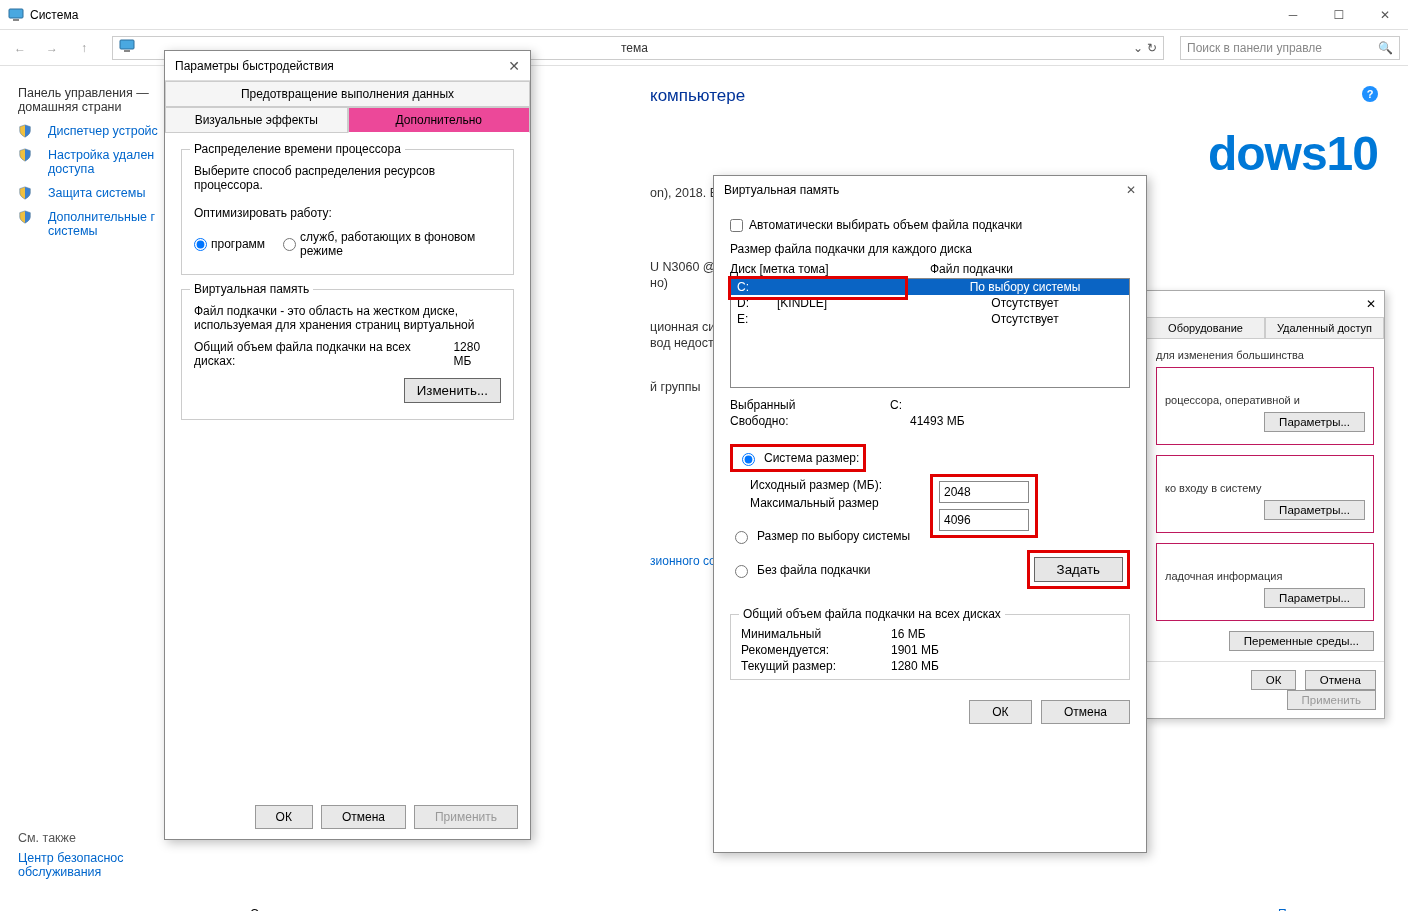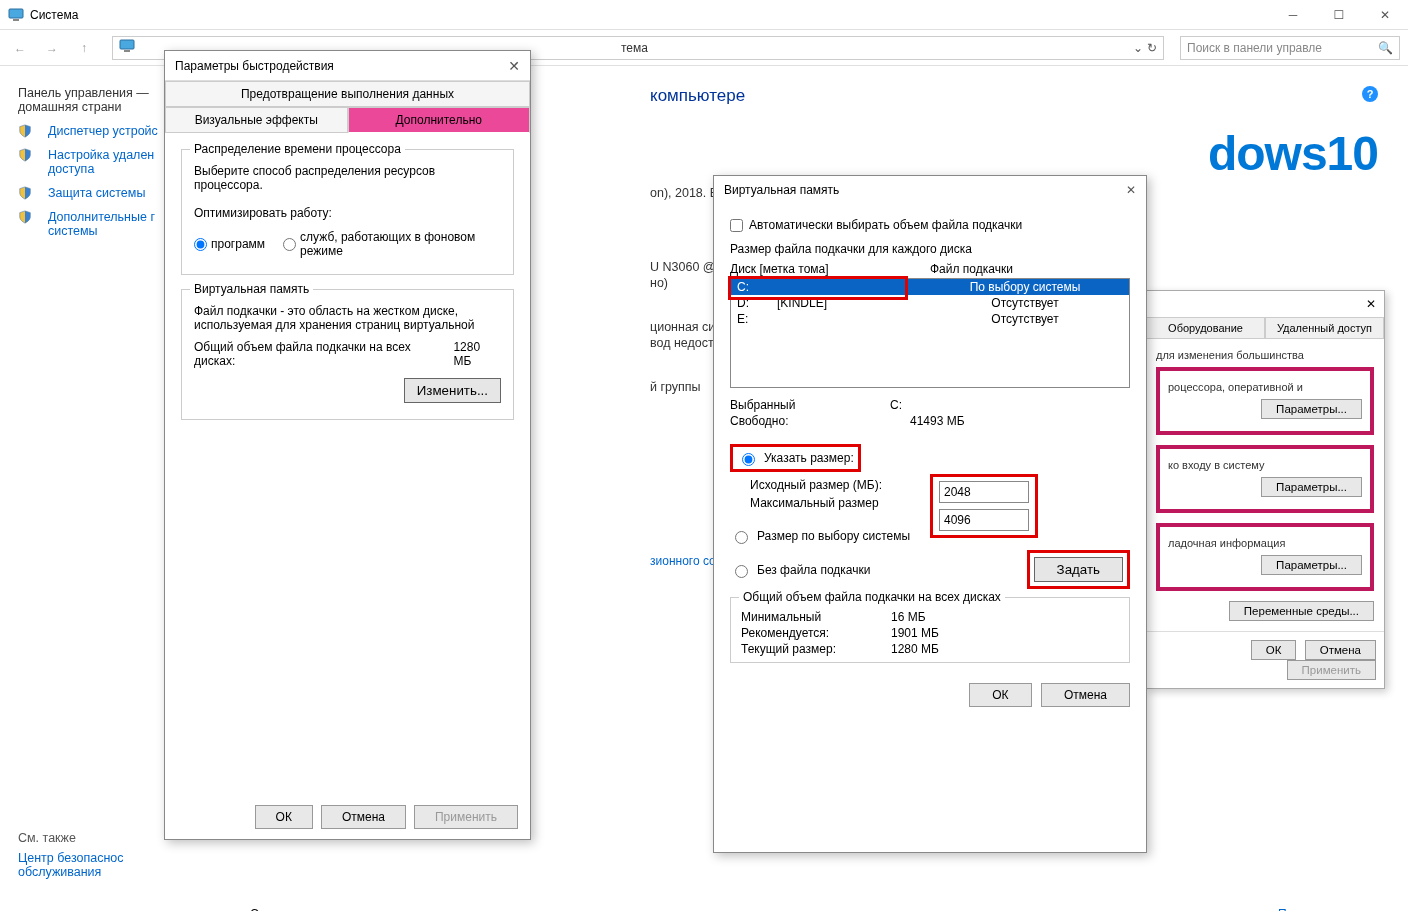--- a/index.html
+++ b/index.html
@@ -34,21 +34,21 @@
   .help-icon { position: absolute; right: 30px; top: 20px; width: 16px; height: 16px; border-radius: 50%; background: #1e90ff; color: #fff; display: flex; align-items: center; justify-content: center; font-size: 11px; font-weight: bold; }
 
   .win10-logo { position: absolute; right: 30px; top: 60px; font-size: 48px; color: #0078d7; font-weight: 700; letter-spacing: -1px; }
 
   
   .sysprops { position: absolute; left: 1145px; top: 290px; width: 240px; background: #fff; border: 1px solid #aaa; box-shadow: 3px 3px 8px rgba(0,0,0,0.2); font-size: 12px; }
   .sp-title { height: 26px; display:flex; align-items:center; padding: 0 8px; justify-content: space-between; }
   .sp-tabs { display: flex; border-bottom: 1px solid #ccc; font-size: 11px; }
   .sp-tab { flex: 1; padding: 4px 6px; text-align: center; border: 1px solid #ccc; border-bottom: none; background: #f0f0f0; cursor: pointer; }
   .sp-body { padding: 10px; }
-  .sp-group { border: 4px solid #be185d; padding: 10px 8px 12px; margin-bottom: 10px; position: relative; }
+  .sp-group { border: 1px solid #be185d; padding: 26px 8px 12px; margin-bottom: 10px; position: relative; }
   .sp-desc { font-size: 11px; color: #333; margin-bottom: 6px; }
   .sp-btn { float: right; padding: 3px 14px; border: 1px solid #999; background: #e8e8e8; cursor: pointer; font-size: 11.5px; }
   .sp-buttons { padding: 8px; text-align: right; border-top: 1px solid #ddd; }
   .sp-buttons .sp-btn { float: none; margin-left: 5px; }
   .sp-btn.disabled { color: #999; }
 
   
   .perf-dialog { position: absolute; left: 164px; top: 50px; width: 367px; height: 790px; background: #fff; border: 1px solid #888; box-shadow: 3px 3px 10px rgba(0,0,0,0.25); }
   .perf-title { height: 30px; display: flex; align-items: center; padding: 0 10px; font-size: 12px; justify-content: space-between; border-bottom: 1px solid #ddd; }
   .perf-close { cursor: pointer; font-size: 14px; color: #555; }
@@ -87,21 +87,21 @@
   .sel-row { display: flex; margin: 2px 0; }
   .sel-label { width: 160px; }
   .radio-line { display: flex; align-items: center; gap: 6px; margin-top: 6px; }
   .radio-line.redwrap { border: 3px solid #e00000; padding: 3px 4px; display: inline-flex; }
   .size-inputs { margin: 6px 0 0 20px; }
   .size-row { display: flex; align-items: center; margin: 4px 0; }
   .size-row label { width: 180px; }
   .num-input { width: 90px; height: 22px; border: 1px solid #888; padding: 0 4px; font-size: 12px; }
   .set-btn { padding: 4px 22px; border: 1px solid #666; background: #e6e6e6; cursor: pointer; }
   .set-btn-red { border: 3px solid #e00000; padding: 4px; display: inline-block; }
-  .totals-group { border: 1px solid #ccc; padding: 10px 10px 4px; margin-top: 8px; position: relative; }
+  .totals-group { border: 1px solid #ccc; padding: 10px 10px 4px; margin-top: 25px; position: relative; }
   .totals-title { position: absolute; top: -8px; left: 8px; background: #fff; padding: 0 4px; }
   .totals-row { display: flex; margin: 2px 0; }
   .totals-row .tl { width: 150px; }
   .vm-buttons { text-align: right; padding: 10px 16px; }
   .vm-buttons button { padding: 4px 22px; border: 1px solid #999; background: #e8e8e8; cursor: pointer; margin-left: 6px; font-size: 12px; }
 
   .clearfix::after { content: ""; display: table; clear: both; }
 
   svg.shield-svg { width: 14px; height: 14px; }
   .monitor-icon svg { width: 16px; height: 16px; }
@@ -335,21 +335,21 @@
       </div>
       <div class="sel-row">
         <span class="sel-label">Свободно:</span>
         <span style="margin-left:20px;">41493 МБ</span>
       </div>
     </div>
 
     <div style="margin-top:10px;">
       <span class="radio-line redwrap">
         <input type="radio" checked="" style="">
-        <span>Указать размер:</span>
+        <span>Система размер:</span>
       </span>
     </div>
 
     <div style="position:relative;">
       <div class="size-inputs">
         <div class="size-row">
           <label>Исходный размер (МБ):</label>
         </div>
         <div class="size-row">
           <label>Максимальный размер</label>

